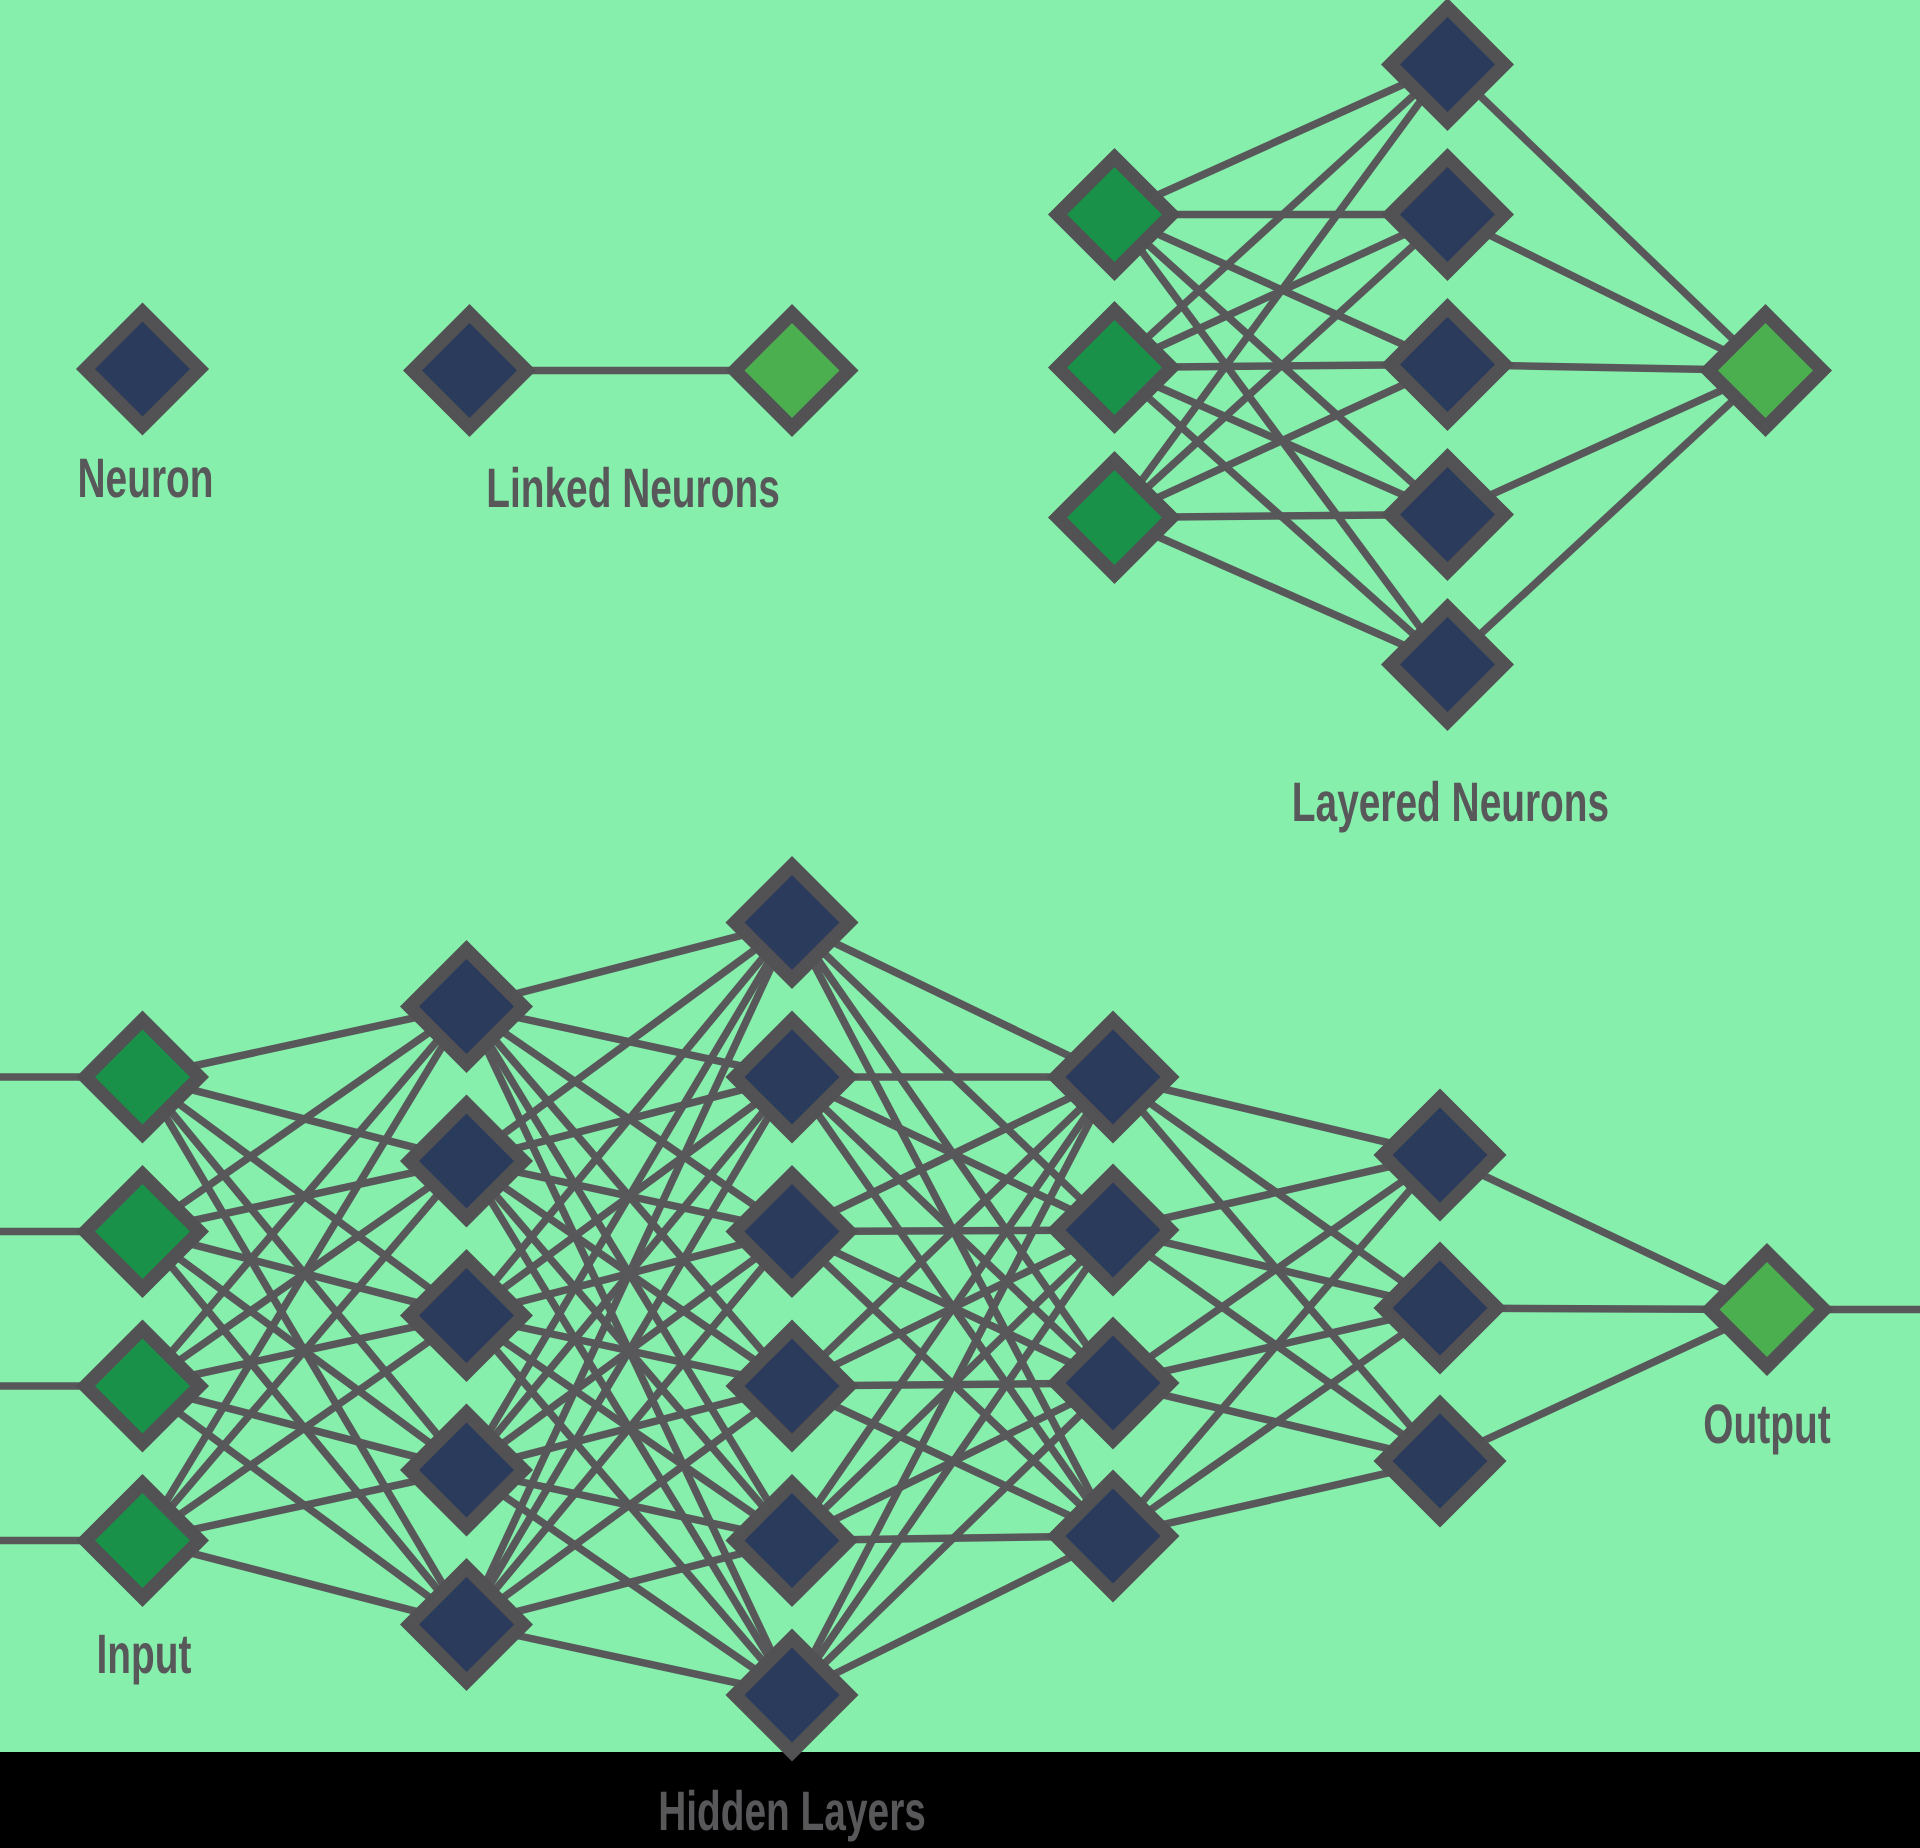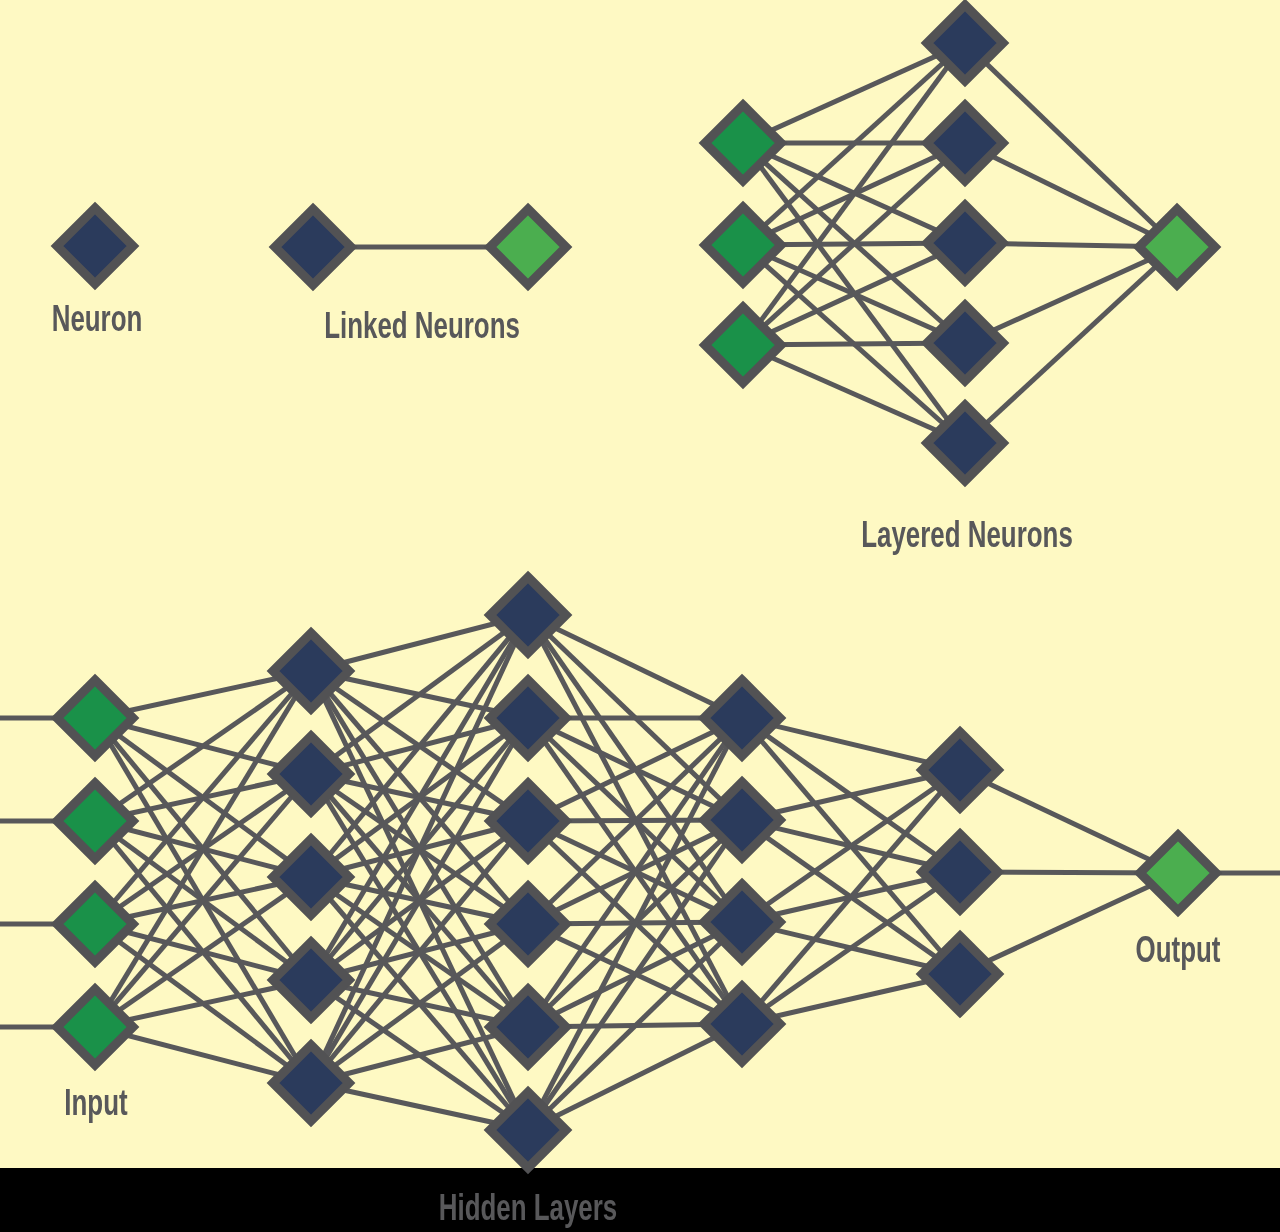--- a/index.html
+++ b/index.html
@@ -7,21 +7,21 @@
     padding: 0;
     background: #000000;
     width: 1280px;
     height: 1232px;
     overflow: hidden;
   }
   .canvas {
     position: relative;
     width: 1280px;
     height: 1168px;
-    background: #fef9c3;
+    background: #86efac;
     font-family: "Liberation Sans", sans-serif;
   }
   svg.net {
     position: absolute;
     left: 0;
     top: 0;
     width: 1280px;
     height: 1232px;
     display: block;
   }

